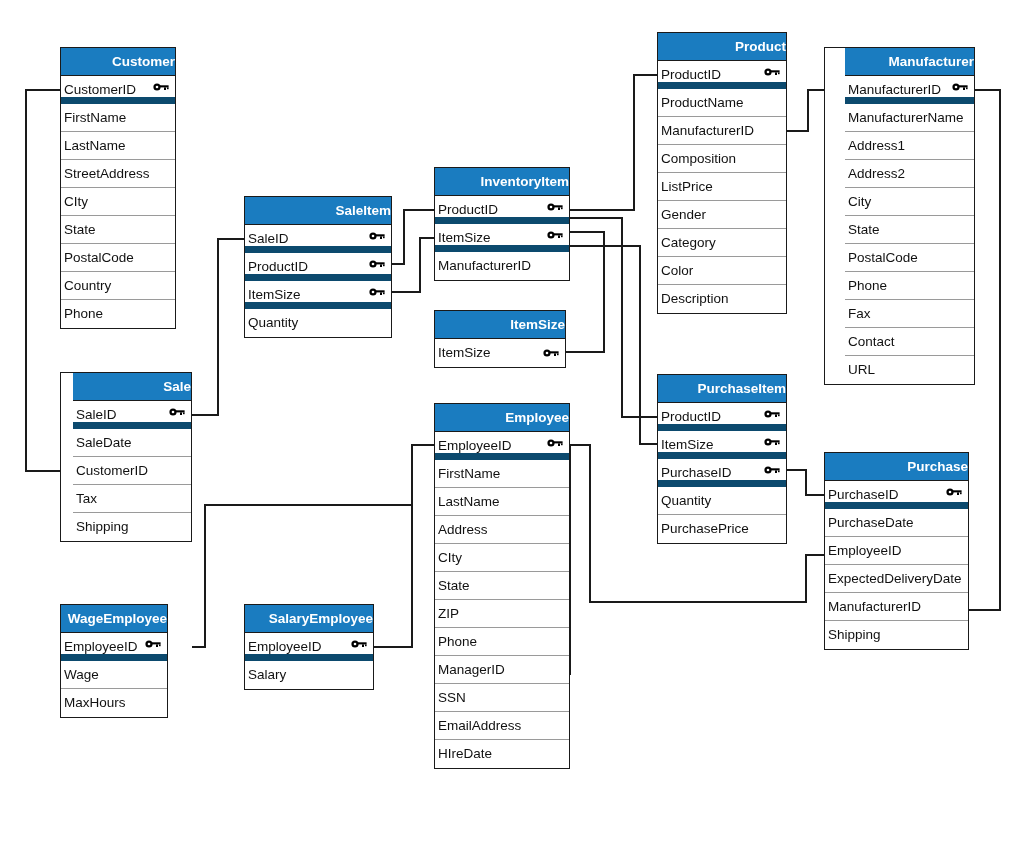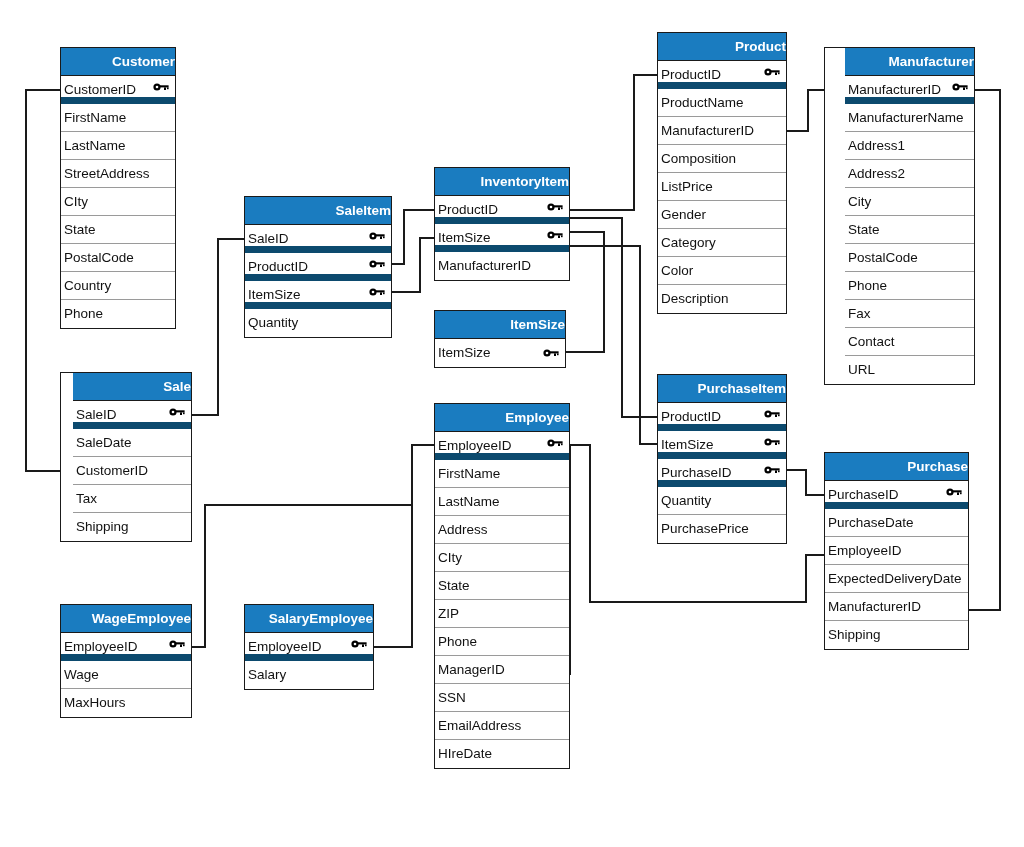--- a/index.html
+++ b/index.html
@@ -112,21 +112,21 @@
             <circle cx="4" cy="5" r="1.3" fill="#fff"></circle>
             <rect x="6.4" y="3.3" width="9.2" height="2.1" fill="#000"></rect>
             <rect x="11.0" y="5.4" width="2.0" height="2.6" fill="#000"></rect>
             <rect x="14.0" y="5.4" width="1.6" height="1.8" fill="#000"></rect>
           </svg></div>
         <div class="attr"><span>SaleDate</span></div>
         <div class="attr"><span>CustomerID</span></div>
         <div class="attr"><span>Tax</span></div>
         <div class="attr"><span>Shipping</span></div>
       </div>
-      <div class="entity" style="left: 60px; top: 604px; width: 132px;">
+      <div class="entity" style="left: 60px; top: 604px; width: 108px;">
         <div class="entity-title">WageEmployee</div>
         <div class="attr pk"><span>EmployeeID</span><svg class="key-icon" viewBox="0 0 16 10">
             <circle cx="4" cy="5" r="3.6" fill="#000"></circle>
             <circle cx="4" cy="5" r="1.3" fill="#fff"></circle>
             <rect x="6.4" y="3.3" width="9.2" height="2.1" fill="#000"></rect>
             <rect x="11.0" y="5.4" width="2.0" height="2.6" fill="#000"></rect>
             <rect x="14.0" y="5.4" width="1.6" height="1.8" fill="#000"></rect>
           </svg></div>
         <div class="attr"><span>Wage</span></div>
         <div class="attr"><span>MaxHours</span></div>

